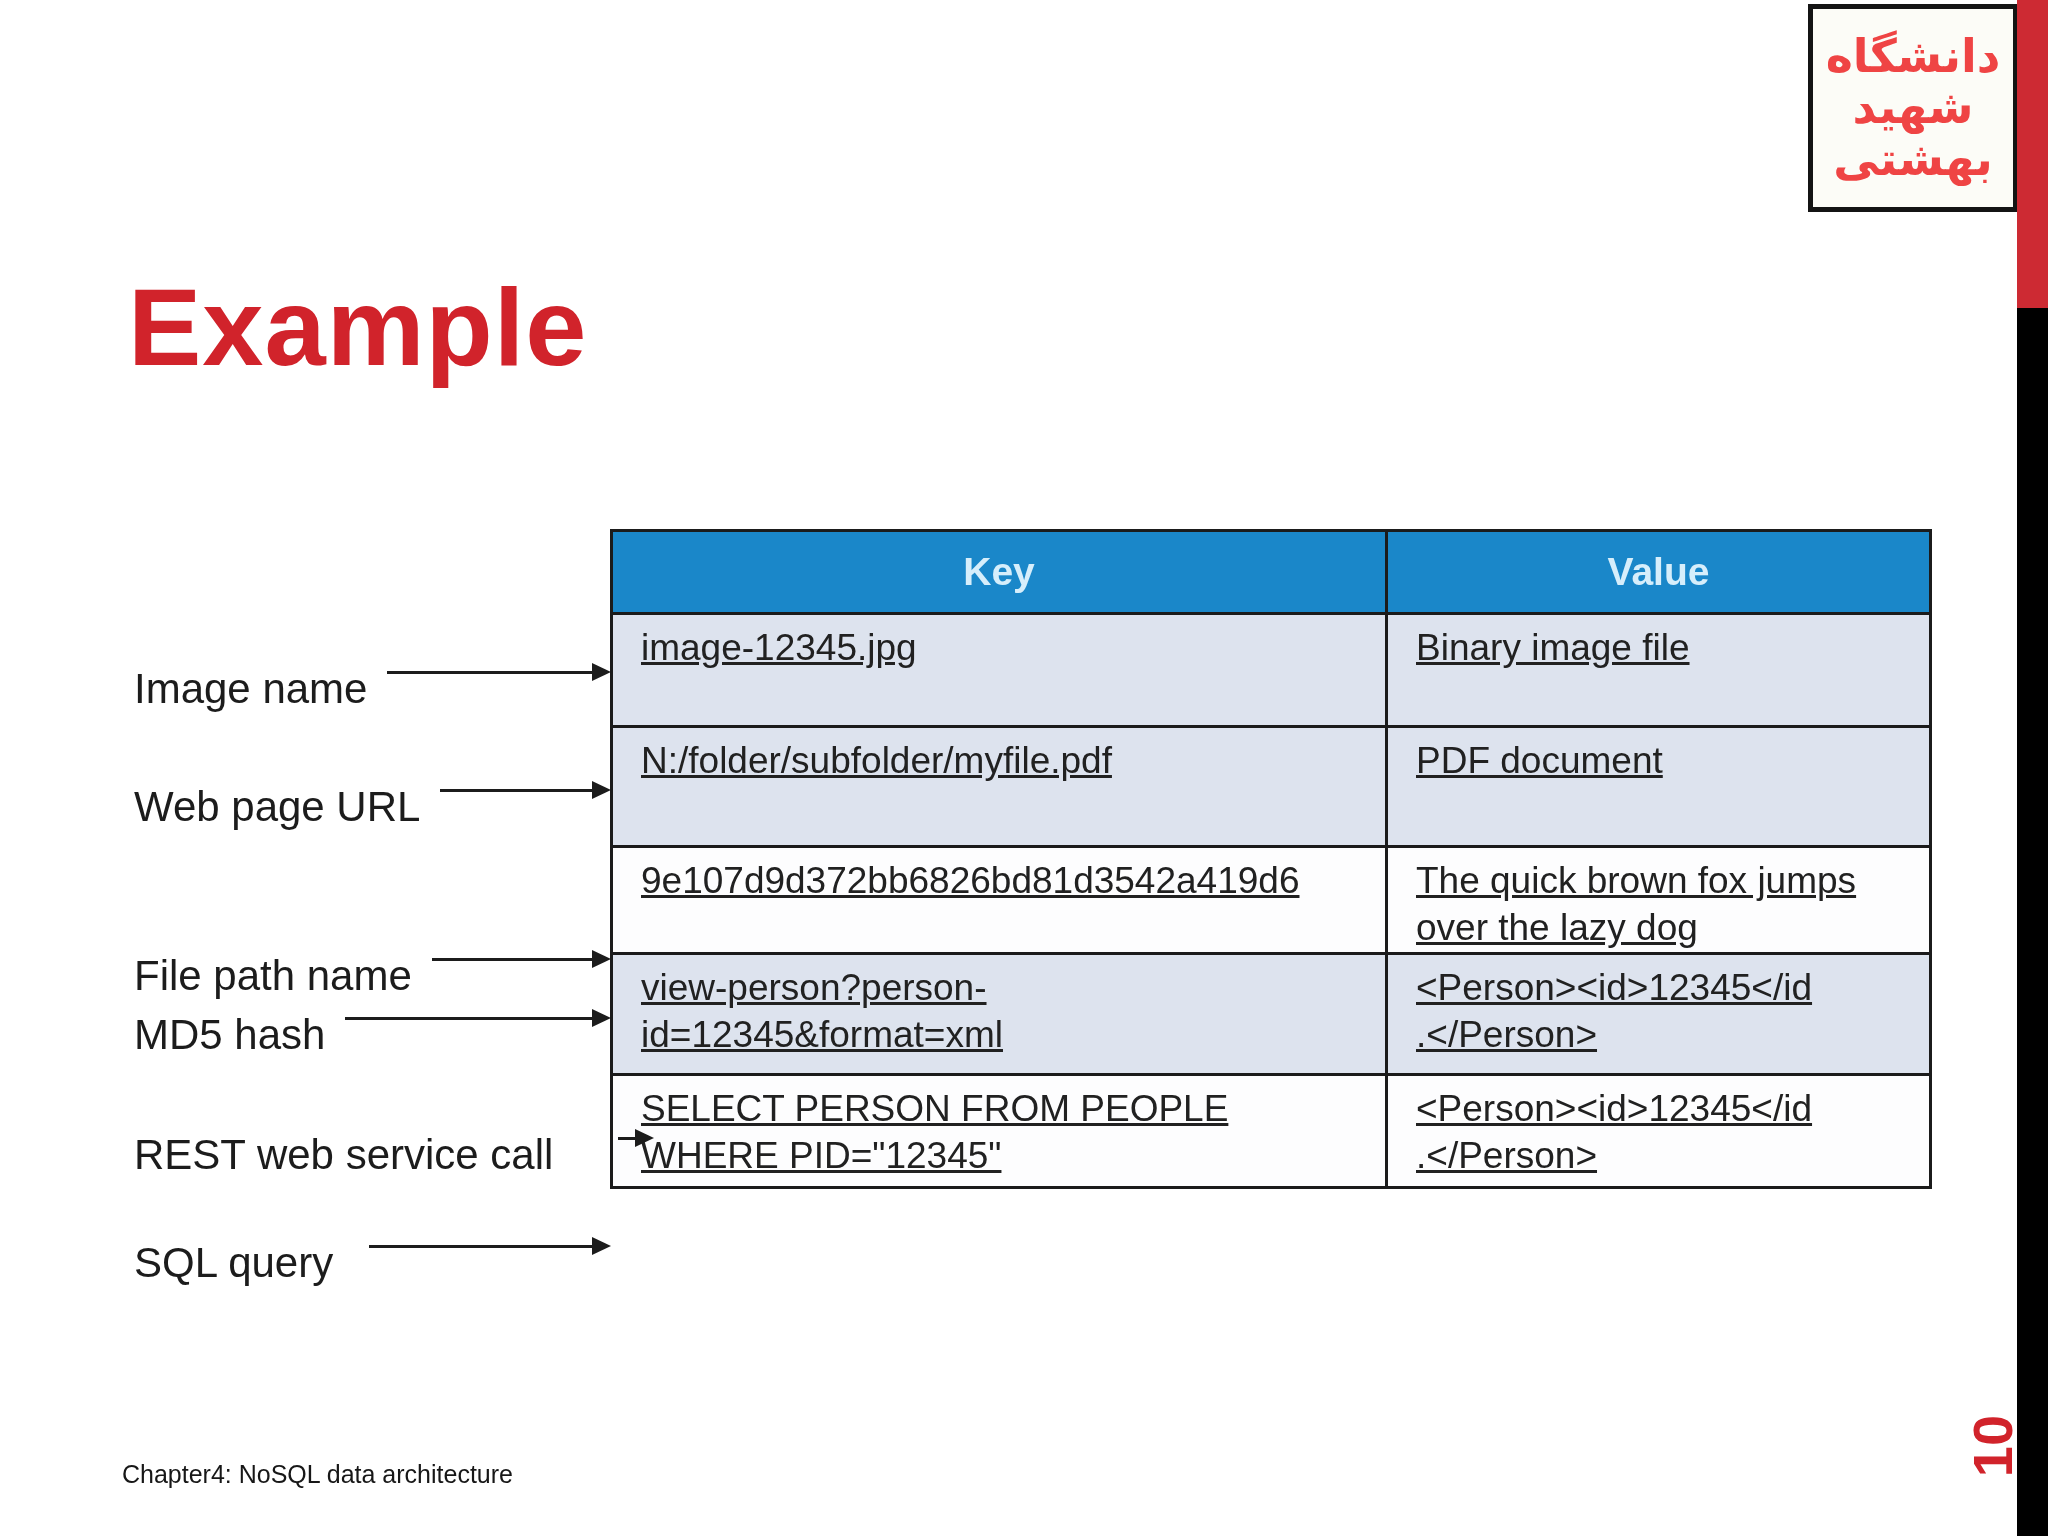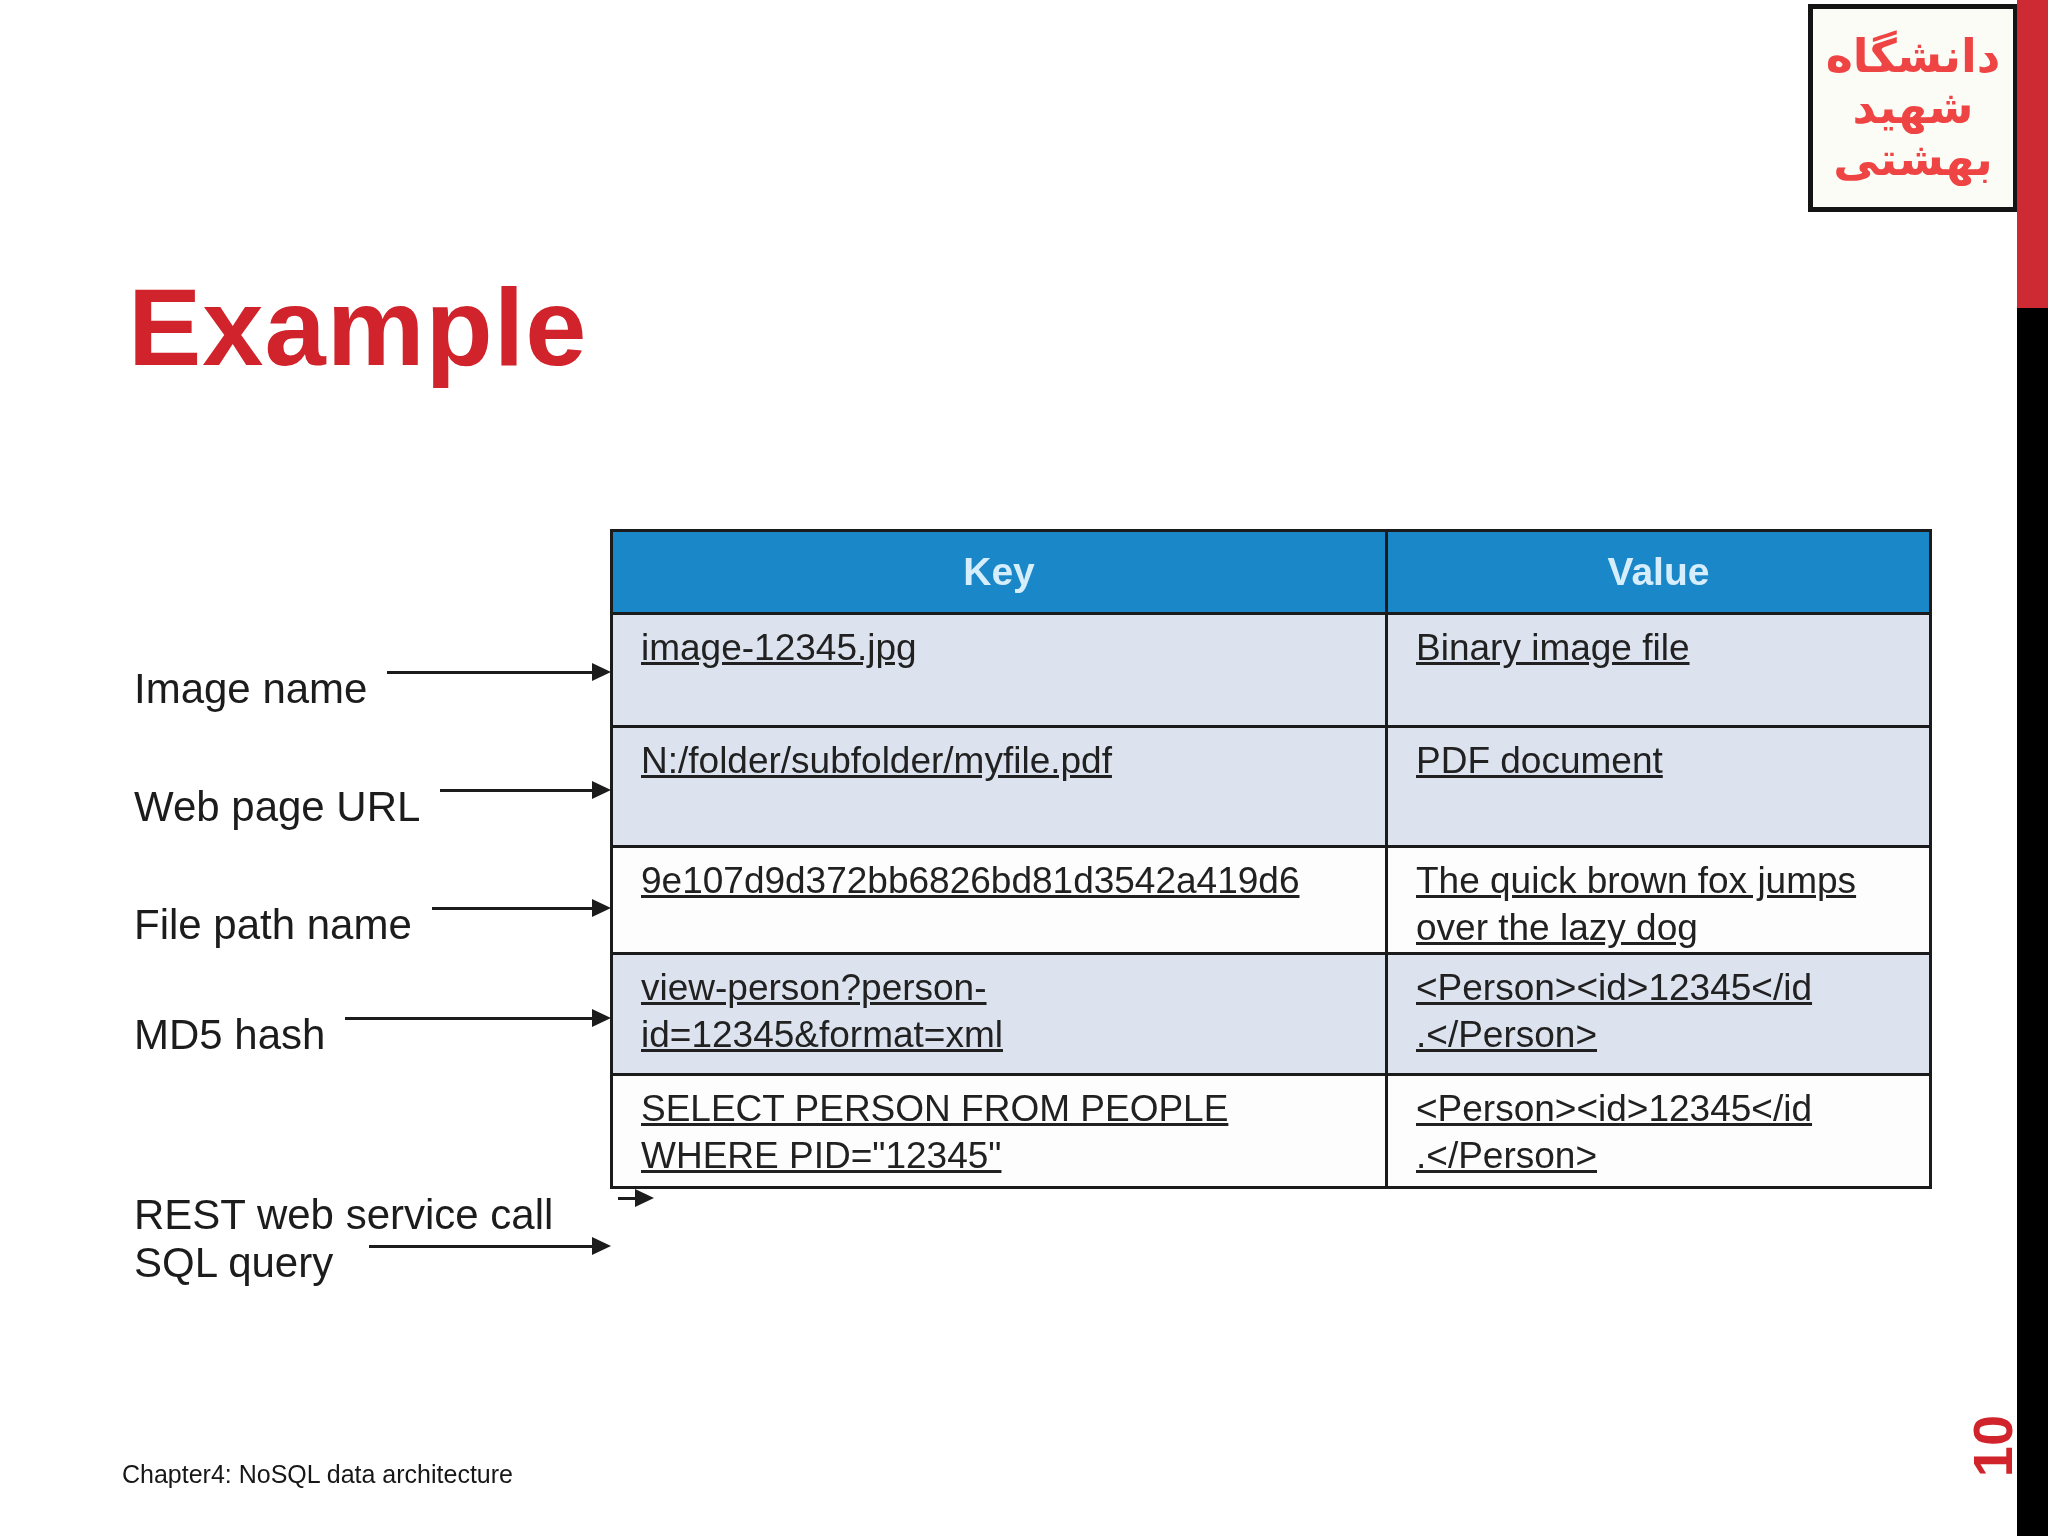--- a/index.html
+++ b/index.html
@@ -138,35 +138,35 @@
         <span class="head"></span>
       </span>
   </div>
   <div class="anno" style="top:760px;">
     <span class="txt">Web page URL</span>
     <span class="arrow">
         <span class="shaft"></span>
         <span class="head"></span>
       </span>
   </div>
-  <div class="anno" style="top:878px;">
+  <div class="anno" style="top:929px;">
     <span class="txt">File path name</span>
     <span class="arrow">
         <span class="shaft"></span>
         <span class="head"></span>
       </span>
   </div>
   <div class="anno" style="top:988px;">
     <span class="txt">MD5 hash</span>
     <span class="arrow">
         <span class="shaft"></span>
         <span class="head"></span>
       </span>
   </div>
-  <div class="anno" style="top:1168px;gap:45px;">
+  <div class="anno" style="top:1108px;gap:45px;">
     <span class="txt">REST web service call</span>
     <span class="arrow">
         <span class="shaft"></span>
         <span class="head"></span>
       </span>
   </div>
   <div class="anno" style="top:1216px;gap:16px;">
     <span class="txt">SQL query</span>
     <span class="arrow">
         <span class="shaft"></span>

